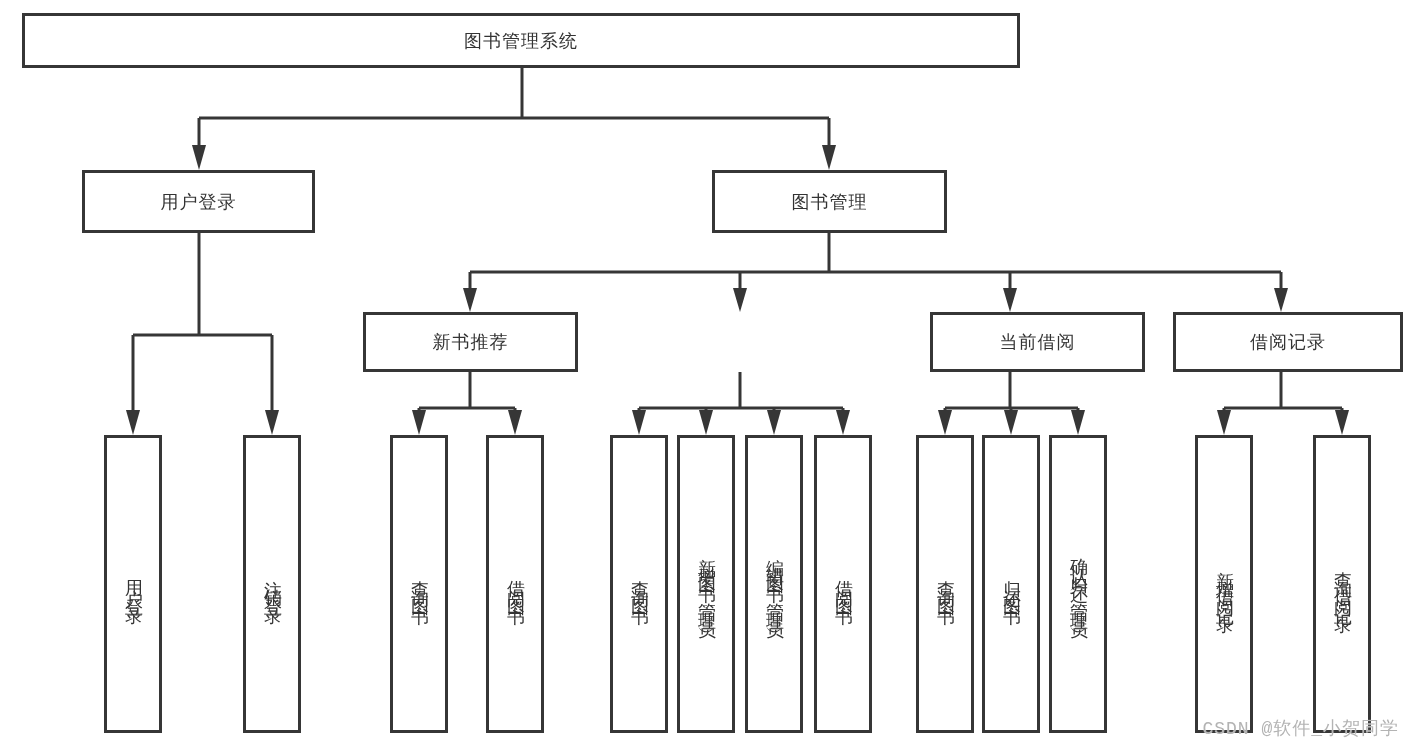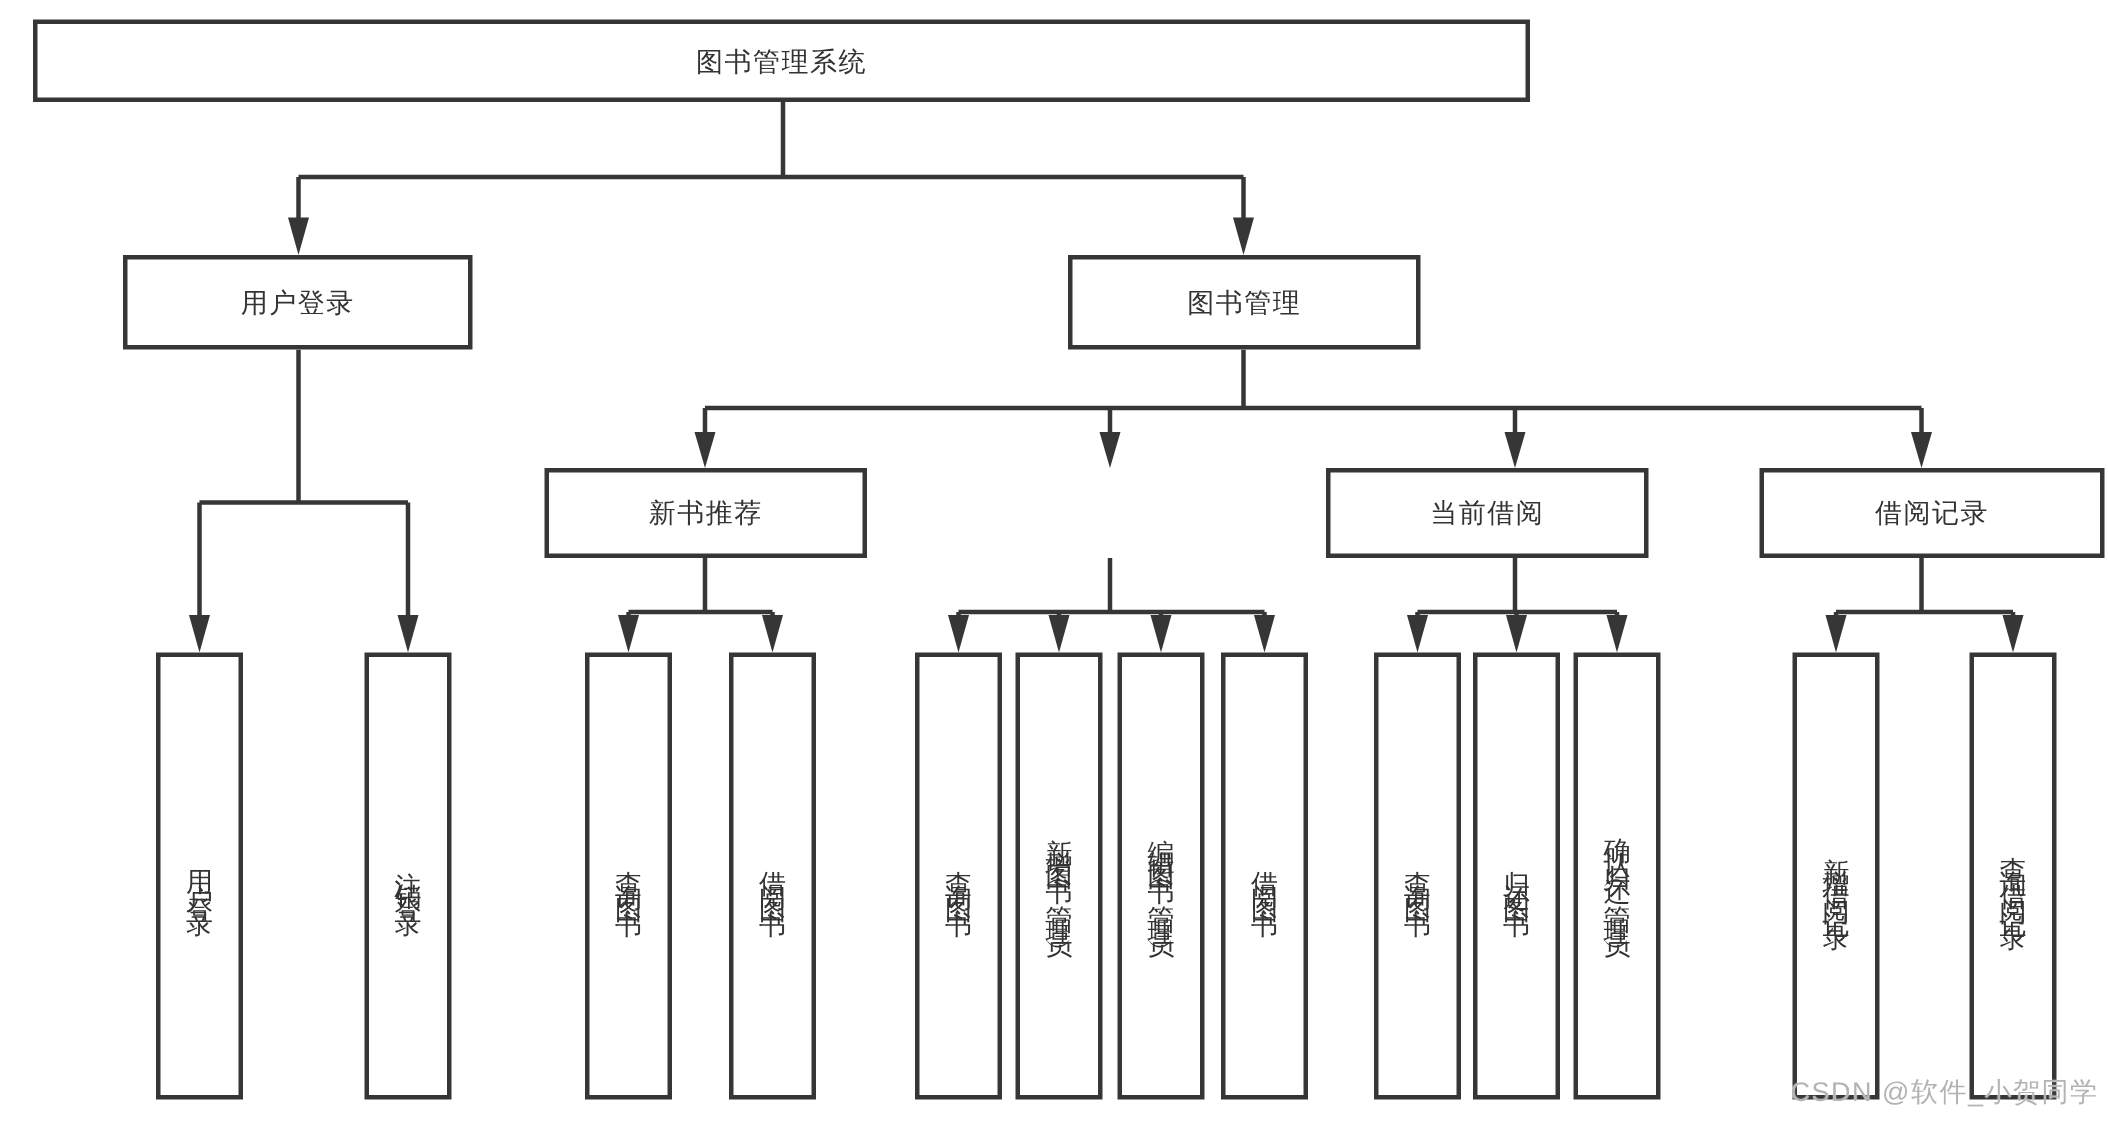--- a/index.html
+++ b/index.html
@@ -1,20 +1,20 @@
 <!DOCTYPE html>
 <html><head>
 <meta charset="utf-8">
 <style>
   html,body{margin:0;padding:0;background:#ffffff;}
   .canvas{
     position:relative;
     width:1405px;height:747px;
     background:#ffffff;
-    font-family:Liberation Sans, sans-serif;
+    font-family:Liberation Mono, monospace;
     color:#333333;
     overflow:hidden;
   }
   svg.connectors{position:absolute;left:0;top:0;width:1405px;height:747px;}
   .node{
     position:absolute;
     box-sizing:border-box;
     border:3px solid #363636;
     background:#ffffff;
     display:flex;align-items:center;justify-content:center;
@@ -136,21 +136,21 @@
   <div class="node" style="left:82px;top:170px;width:233px;height:63px;">
     <span>用户登录</span>
   </div>
   <div class="node" style="left:712px;top:170px;width:235px;height:63px;">
     <span>图书管理</span>
   </div>
 
   <div class="node" style="left:363px;top:312px;width:215px;height:60px;align-items:center;">
     <span>新书推荐</span>
   </div>
-  <div class="node" style="left:884px;top:312px;width:215px;height:60px;">
+  <div class="node" style="left:930px;top:312px;width:215px;height:60px;">
     <span>当前借阅</span>
   </div>
   <div class="node" style="left:1173px;top:312px;width:230px;height:60px;">
     <span>借阅记录</span>
   </div>
 
   <div class="leaf" style="left:104px;">
     <span class="vtext">用户登录</span>
   </div>
   <div class="leaf" style="left:243px;">

